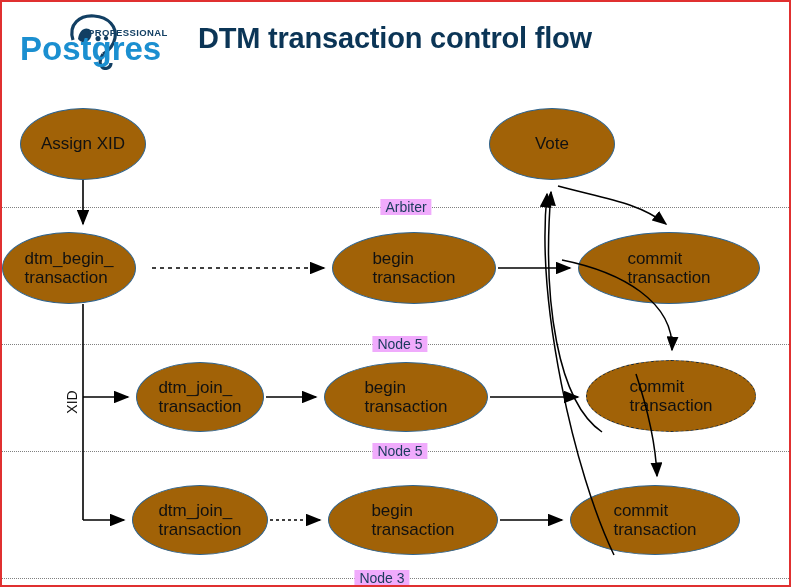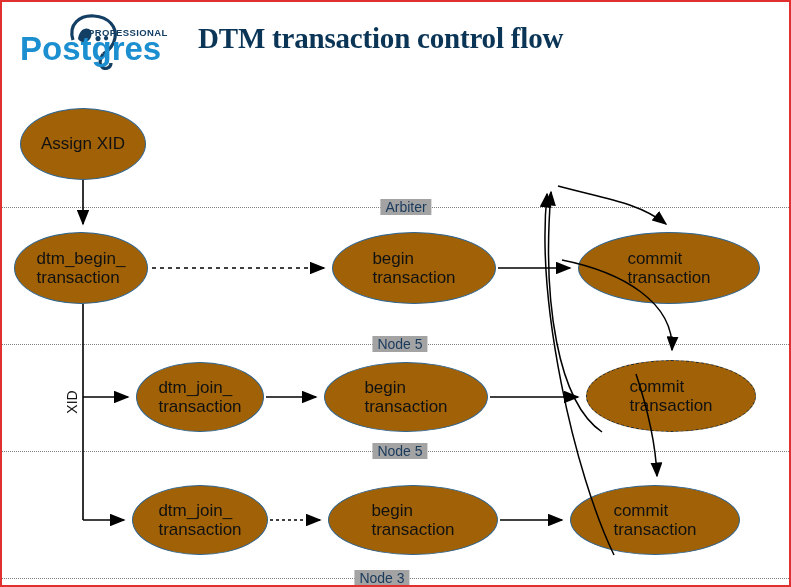--- a/index.html
+++ b/index.html
@@ -14,32 +14,32 @@
 
   
   #header{position:absolute;left:0;top:0;width:791px;height:80px;}
 
   #logo{position:absolute;left:14px;top:8px;width:170px;height:60px;}
   #logo svg{display:block;}
 
   #title{
     position:absolute;left:196px;top:20px;
     font-size:29px;font-weight:bold;color:#0b3556;
-    letter-spacing:-0.2px;white-space:nowrap;font-family:Liberation Serif, serif;
+    letter-spacing:-0.2px;white-space:nowrap;
   }
 
   
   .lane-line{
     position:absolute;left:0;width:791px;height:0;
     border-top:1px dotted #808080;
   }
   .lane-label{
     position:absolute;
     font-size:14px;color:#1a3a5c;
-    background:#a3a3a3;padding:0 5px;
+    background:#f0abfc;padding:0 5px;
     transform:translate(-50%,-50%);
     white-space:nowrap;
   }
 
   
   .node{
     position:absolute;
     background:#a16207;
     border:1px solid #2e6490;
     border-radius:50%;
@@ -129,22 +129,25 @@
 
   <div class="lane-label" style="left:404px;top:205px">Arbiter</div>
   <div class="lane-label" style="left:398px;top:342px">Node 5</div>
   <div class="lane-label" style="left:398px;top:449px">Node 5</div>
   <div class="lane-label" style="left:380px;top:576px">Node 3</div>
 
   <div class="node" style="left:18px;top:106px;width:126px;height:72px">
     <span>Assign XID</span>
   </div>
 
-
-  <div class="node" style="left:12px;top:230px;width:134px;height:72px">
+  <div class="node" style="left:487px;top:106px;width:126px;height:72px">
+    <span>Vote</span>
+  </div>
+
+  <div class="node" style="left:0;top:230px;width:134px;height:72px">
     <div>
       <span>dtm_begin_</span>
       <span>transaction</span>
     </div>
   </div>
 
   <div class="node" style="left:330px;top:230px;width:164px;height:72px">
     <div>
       <span>begin</span>
       <span>transaction</span>

